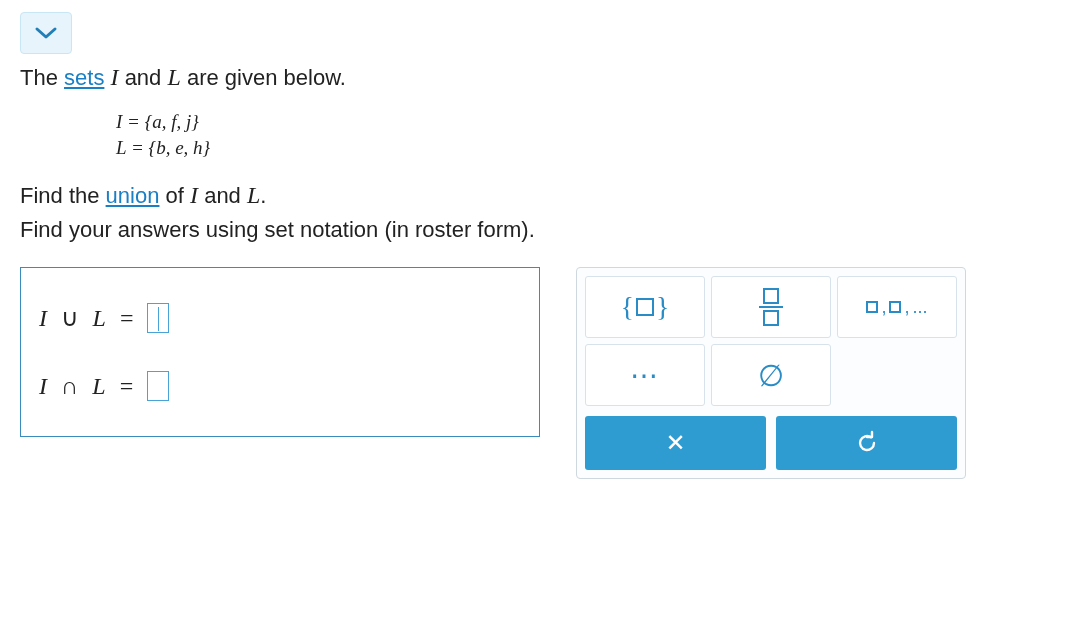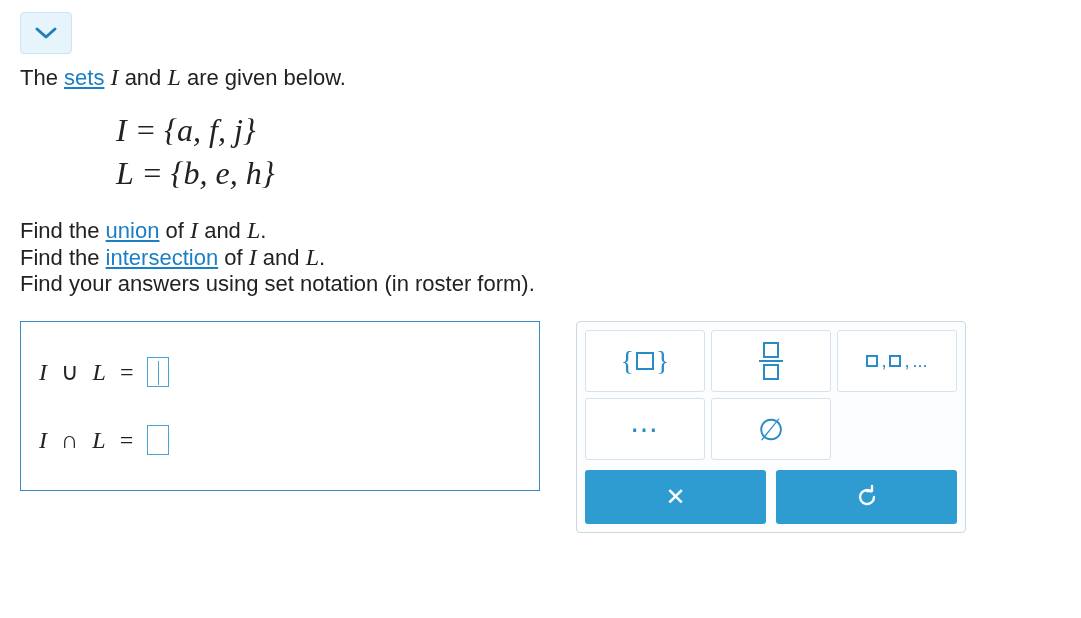--- a/index.html
+++ b/index.html
@@ -42,24 +42,24 @@
   }
   .mathital {
     font-family: "Times New Roman", Times, serif;
     font-style: italic;
     font-size: 24px;
   }
   .set-block {
     margin: 0 0 22px 96px;
     font-family: "Times New Roman", Times, serif;
     font-style: italic;
-    font-size: 32px;
+    font-size: 19px;
     line-height: 1.35;
   }
-  .prompt-line { margin: 0 0; }
+  .prompt-line { margin: 8px 0; }
   .work-row {
     display: flex;
     align-items: flex-start;
     gap: 36px;
     margin-top: 24px;
   }
   .answer-box {
     width: 520px;
     height: 170px;
     border: 1.5px solid #3a8cbf;
@@ -191,23 +191,20 @@
 
   <div class="set-block">
     <div>I = {a, f, j}</div>
     <div>L = {b, e, h}</div>
   </div>
 
   <div class="prompt-line">
     <span>Find the </span><span class="link-term">union</span><span> of </span><span class="mathital">I</span><span> and </span><span class="mathital">L</span><span>.</span>
   </div>
 
-  <div class="prompt-line">
-    <span>Find the </span><span class="link-term">intersection</span><span> of </span><span class="mathital">I</span><span> and </span><span class="mathital">L</span><span>.</span>
-  </div>
 
   <div class="prompt-line">Find your answers using set notation (in roster form).</div>
 
   <div class="work-row">
 
     <div class="answer-box">
       <div class="answer-row">
         <span>I</span>
         <span class="op">∪</span>
         <span>L</span>

